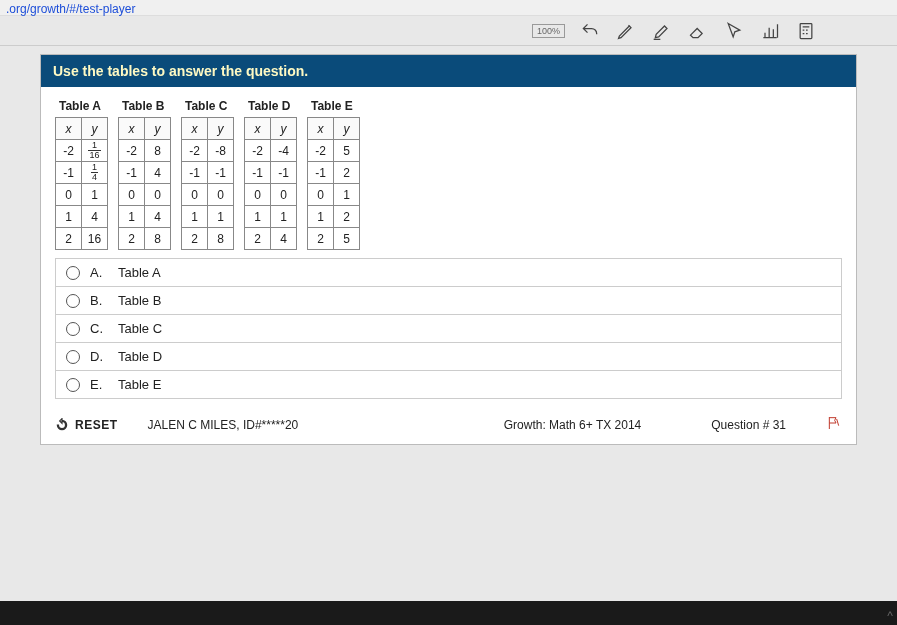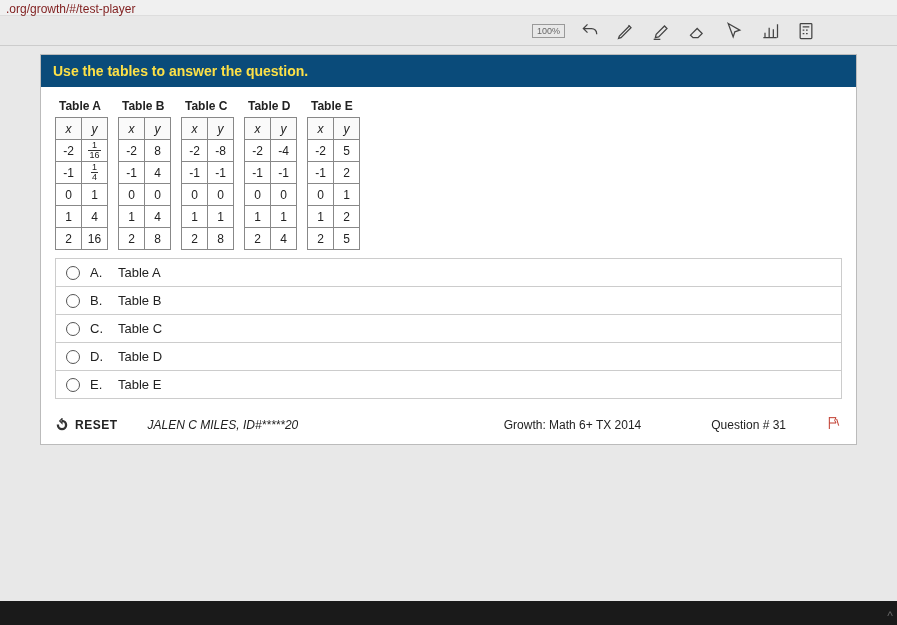--- a/index.html
+++ b/index.html
@@ -7,21 +7,21 @@
     font-family: Arial, Helvetica, sans-serif;
     background: #e8e8e8;
     width: 897px;
     height: 625px;
     overflow: hidden;
     position: relative;
     color: #222;
   }
   .url-bar {
     font-size: 12px;
-    color: #7f1d1d;
+    color: #1d4ed8;
     padding: 2px 6px;
     background: #f0f0f0;
     border-bottom: 1px solid #ddd;
     height: 16px;
   }
   .toolbar {
     display: flex;
     gap: 14px;
     padding: 4px 80px;
     height: 30px;
@@ -44,21 +44,21 @@
     padding: 1px 4px;
     color: #666;
   }
   .page {
     background: #fff;
     border: 1px solid #bbb;
     margin: 8px 40px 0 40px;
   }
   .question-header {
     background: #0a4b7a;
-    color: #fde047;
+    color: #fef9c3;
     padding: 8px 12px;
     font-size: 14px;
     font-weight: bold;
   }
   .tables-row {
     display: flex;
     gap: 10px;
     padding: 12px 14px 8px 14px;
     align-items: flex-start;
   }
@@ -132,21 +132,21 @@
     gap: 30px;
   }
   .reset {
     display: flex;
     align-items: center;
     gap: 6px;
     font-weight: bold;
     letter-spacing: 0.5px;
   }
   .reset svg { width:14px; height:14px; stroke:#333; fill:none; stroke-width:2;}
-  .student { flex: 0 0 auto; font-style: italic; }
+  .student { flex: 0 0 auto; }
   .test-name { margin-left: auto; }
   .q-number { margin-left: 40px; font-weight: normal; }
   .flag { margin-left: 10px; }
   .flag svg { width: 16px; height:16px; }
   .black-bar {
     position: absolute;
     left: 0; right: 0; bottom: 0;
     height: 24px;
     background: #1a1a1a;
   }

